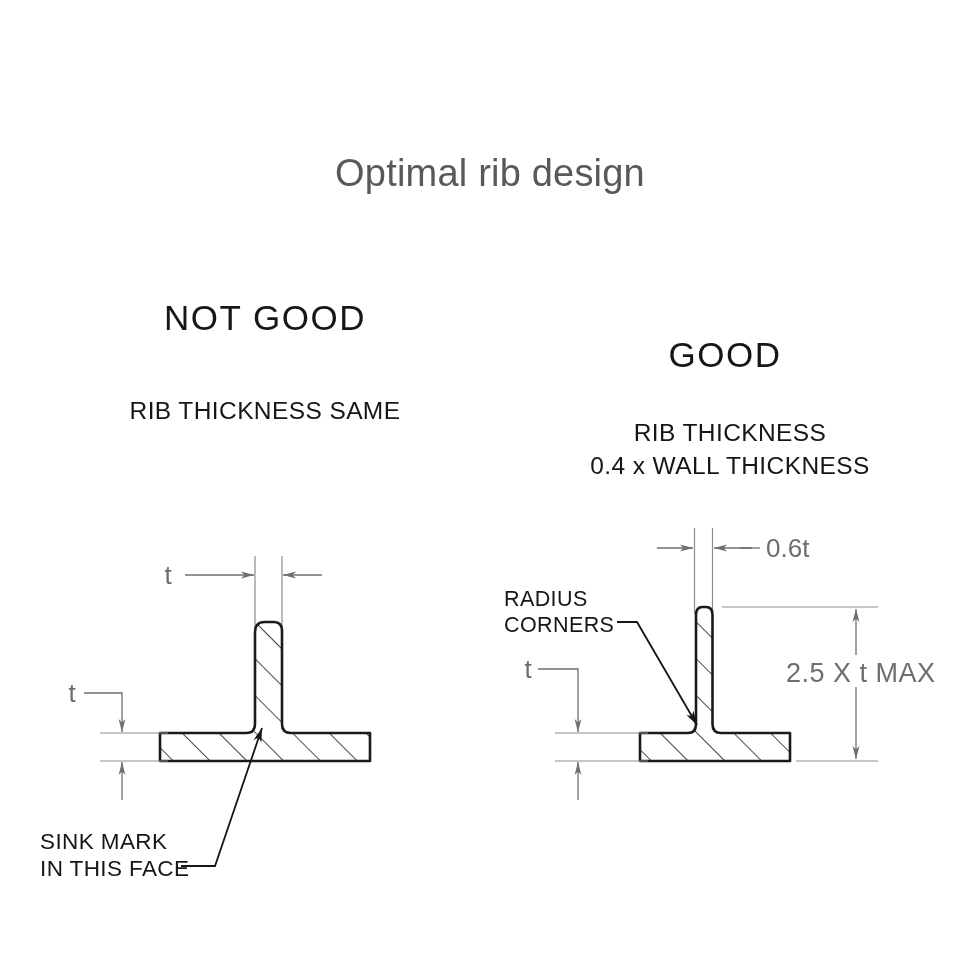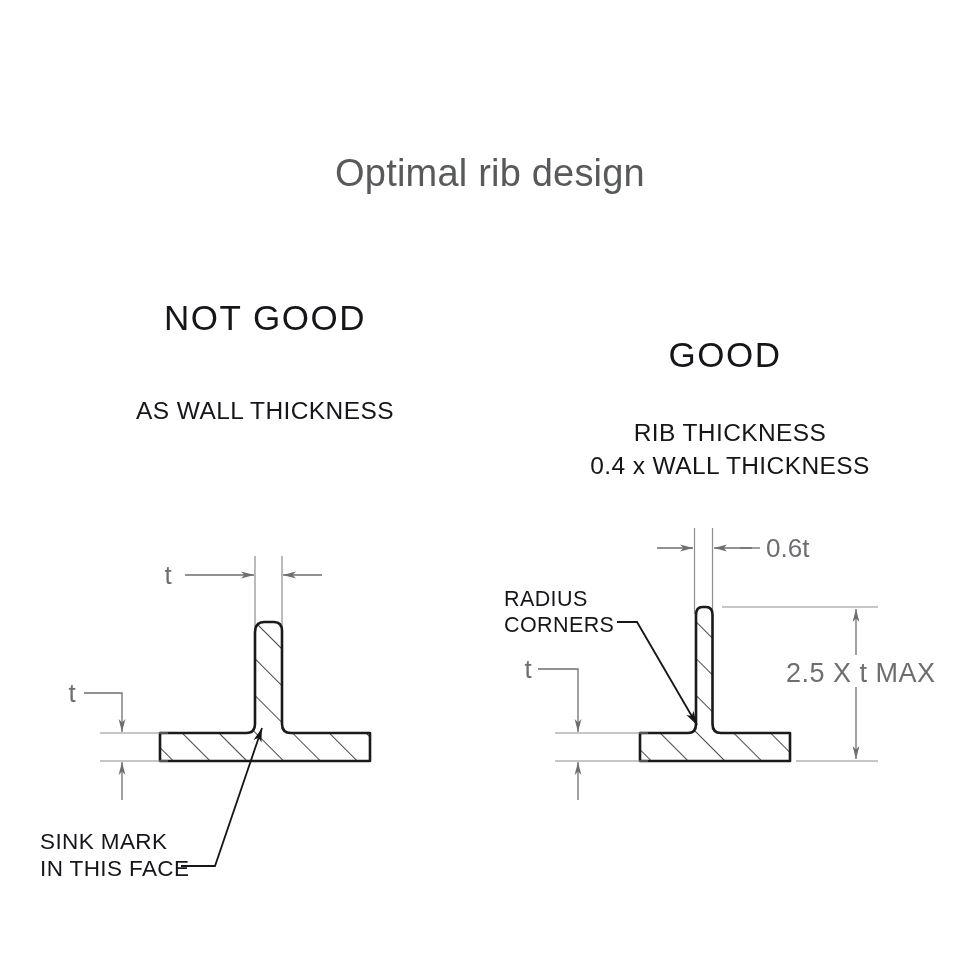--- a/index.html
+++ b/index.html
@@ -70,21 +70,21 @@
 <body>
 
 <div id="page">
 
   <div id="title">Optimal rib design</div>
 
   <div class="verdict" id="verdict-left">NOT GOOD</div>
   <div class="verdict" id="verdict-right">GOOD</div>
 
   <div class="caption" id="caption-left">
-    <span class="line">AS WALL THICKNESS</span>
+    <span class="line">RIB THICKNESS SAME</span>
   </div>
 
   <div class="caption" id="caption-right">
     <span class="line">RIB THICKNESS</span>
     <span class="line">0.4 x WALL THICKNESS</span>
   </div>
 
   <svg id="drawing" viewBox="0 0 980 980">
     <defs>
 

